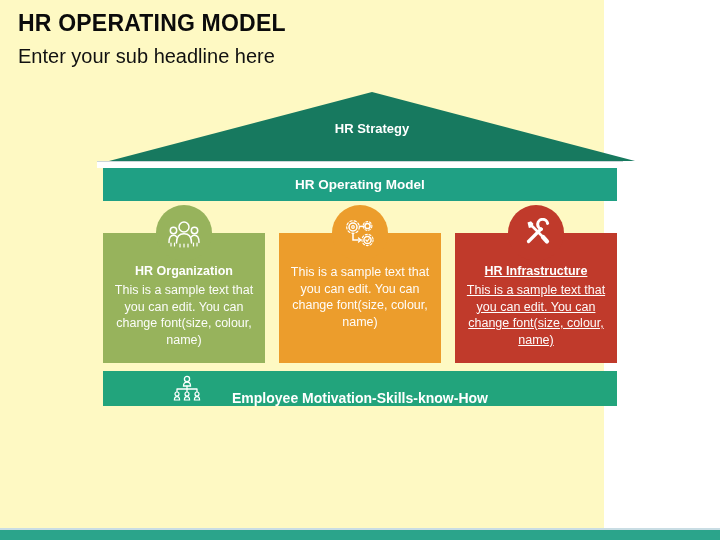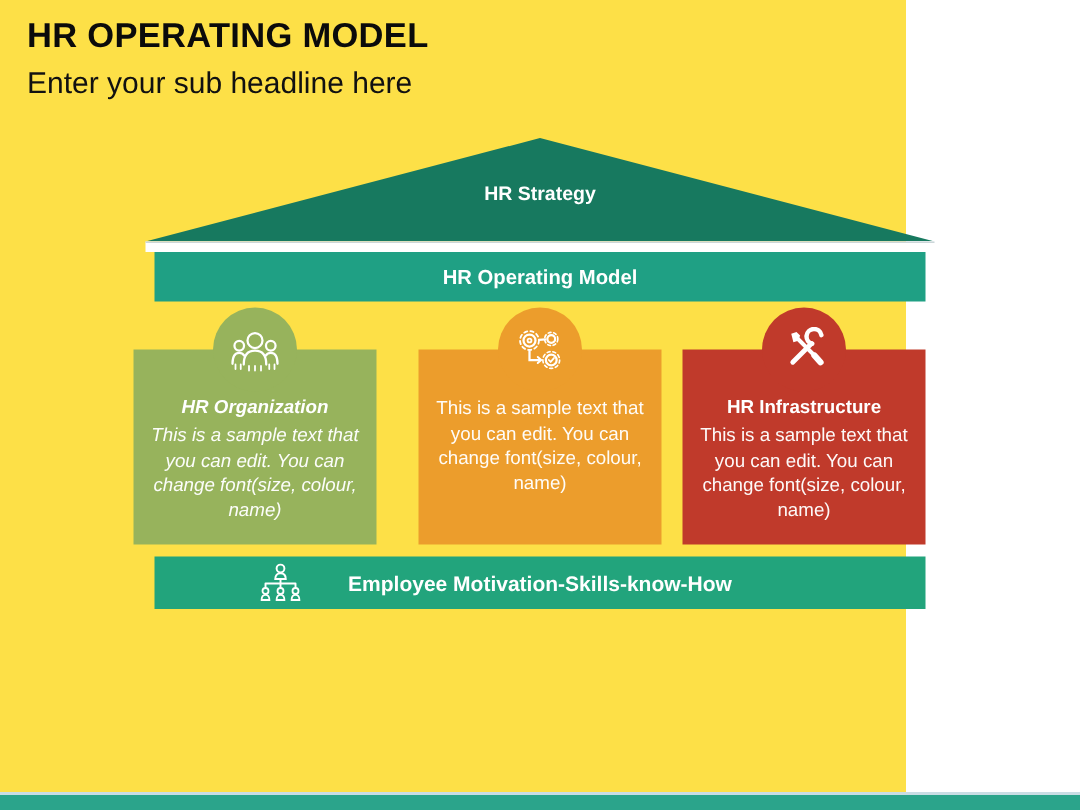--- a/index.html
+++ b/index.html
@@ -1,53 +1,53 @@
 <!DOCTYPE html>
 <html><head>
 <meta charset="utf-8">
 <style>
   html,body{margin:0;padding:0;}
   body{width:720px;height:540px;background:#ffffff;font-family:"Liberation Sans",sans-serif;overflow:hidden;}
-  .slide{position:relative;width:604px;height:540px;background:#fde047;}
+  .slide{position:relative;width:604px;height:540px;background:#fef9c3;}
 
   
   .title{position:absolute;left:18px;top:10px;font-size:23px;font-weight:bold;color:#0b0b0b;letter-spacing:.2px;}
   .subtitle{position:absolute;left:18px;top:45px;font-size:20px;color:#111111;}
 
   
-  .roof{position:absolute;left:97px;top:92px;width:526px;height:69px;background:#17795F;
+  .roof{position:absolute;left:109px;top:92px;width:526px;height:69px;background:#17795F;
         clip-path:polygon(50% 0, 100% 100%, 0 100%);}
   .roof-label{position:absolute;left:0;right:0;top:29px;text-align:center;color:#ffffff;
         font-size:13px;font-weight:bold;}
   .roof-base{position:absolute;left:97px;top:161px;width:526px;height:6px;background:#ffffff;
         border-top:1px solid #ccd6d9;}
 
   
   .om-bar{position:absolute;left:103px;top:168px;width:514px;height:33px;background:#1FA084;
         display:flex;align-items:center;justify-content:center;color:#ffffff;
         font-size:13.5px;font-weight:bold;}
 
   
   .col{position:absolute;top:233px;width:162px;height:130px;color:#ffffff;text-align:center;}
-  .col-1{left:89px;background:#97B35C;font-style:italic;}
+  .col-1{left:103px;background:#97B35C;}
   .col-2{left:279px;background:#EC9D2C;}
-  .col-3{left:455px;background:#C03A2B;}
+  .col-3{left:455px;background:#C03A2B;text-decoration:underline;}
   .col-bump{position:absolute;left:50%;top:-28px;width:56px;height:56px;margin-left:-28px;
         border-radius:50%;display:flex;align-items:center;justify-content:center;}
   .col-1 .col-bump{background:#97B35C;}
   .col-2 .col-bump{background:#EC9D2C;}
   .col-3 .col-bump{background:#C03A2B;}
   .col-inner{position:relative;padding:31px 10px 0 10px;}
   .col-title{font-size:12.5px;font-weight:bold;margin-bottom:4px;}
   .col-body{font-size:12.5px;line-height:1.32;color:rgba(255,255,255,.97);text-align:center;}
 
   
   .bbar{position:absolute;left:103px;width:514px;display:flex;align-items:center;justify-content:center;
         color:#ffffff;font-size:14px;font-weight:600;}
-  .bbar-1{top:371px;height:35px;background:#22A47C;}
+  .bbar-1{top:371px;height:35px;background:#22A47C;align-items:flex-end;}
   .bbar-2{top:415px;height:37px;background:#485565;}
   .bbar-icon{position:absolute;left:68px;top:50%;transform:translateY(-50%);display:flex;}
 
   
   .footer-line{position:absolute;left:0;top:528px;width:720px;height:2px;background:#c9dde4;}
   .footer-strip{position:absolute;left:0;top:530px;width:720px;height:10px;background:#2BA48B;}
 
   svg{display:block;}
 </style>
 </head>

